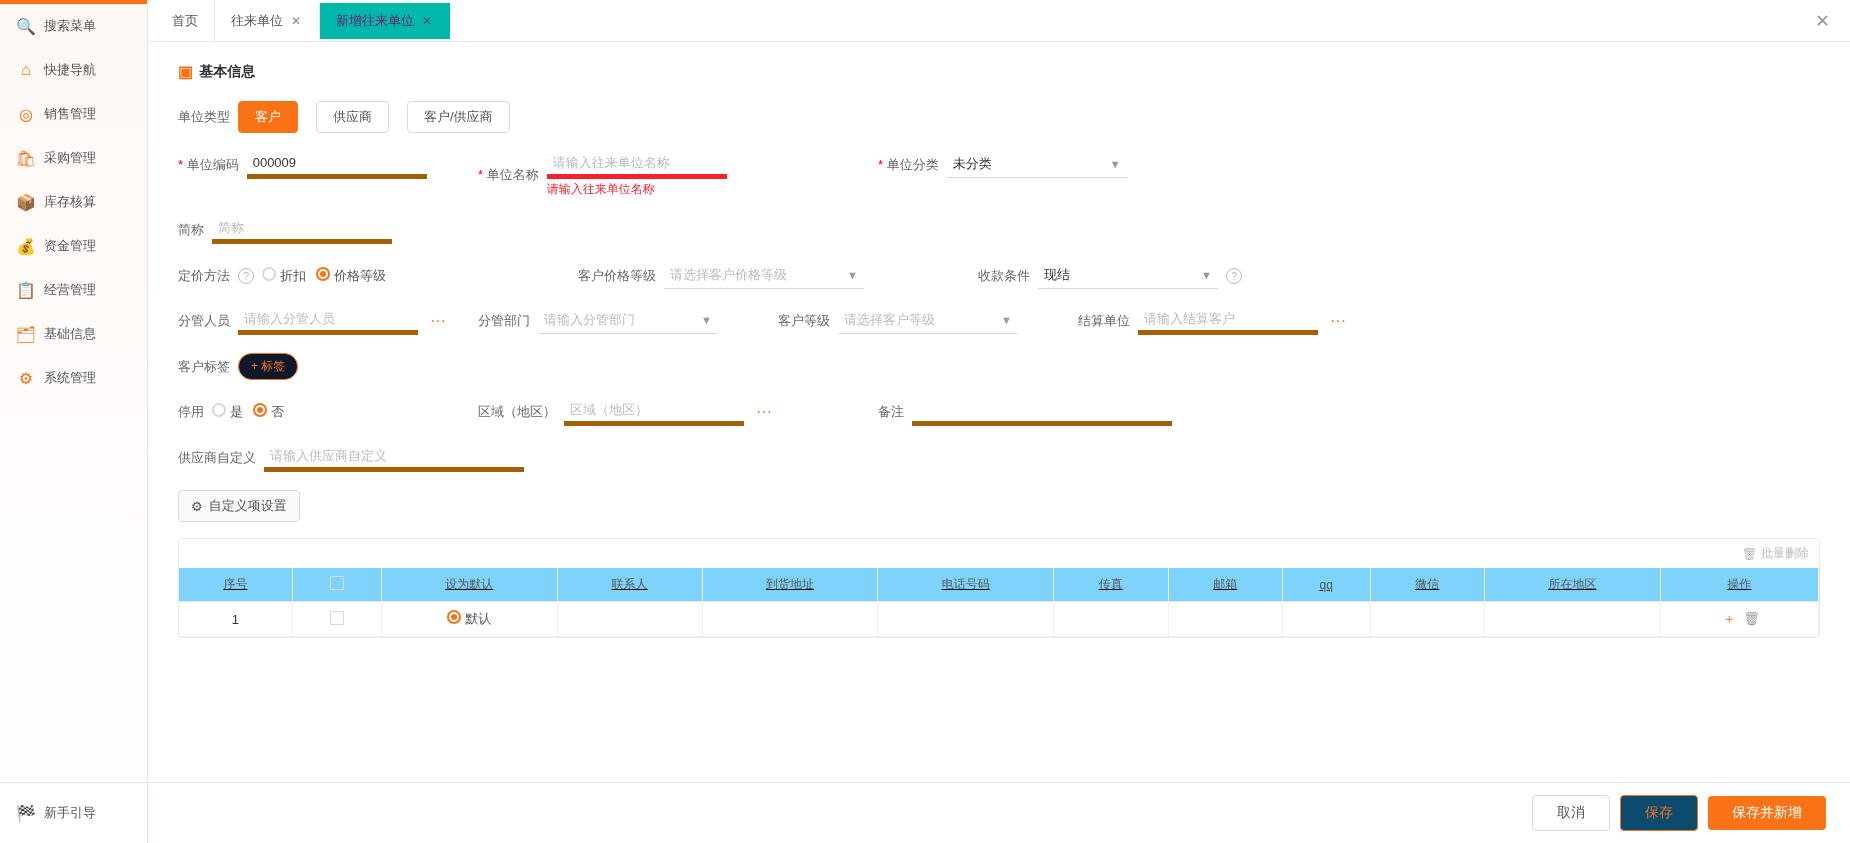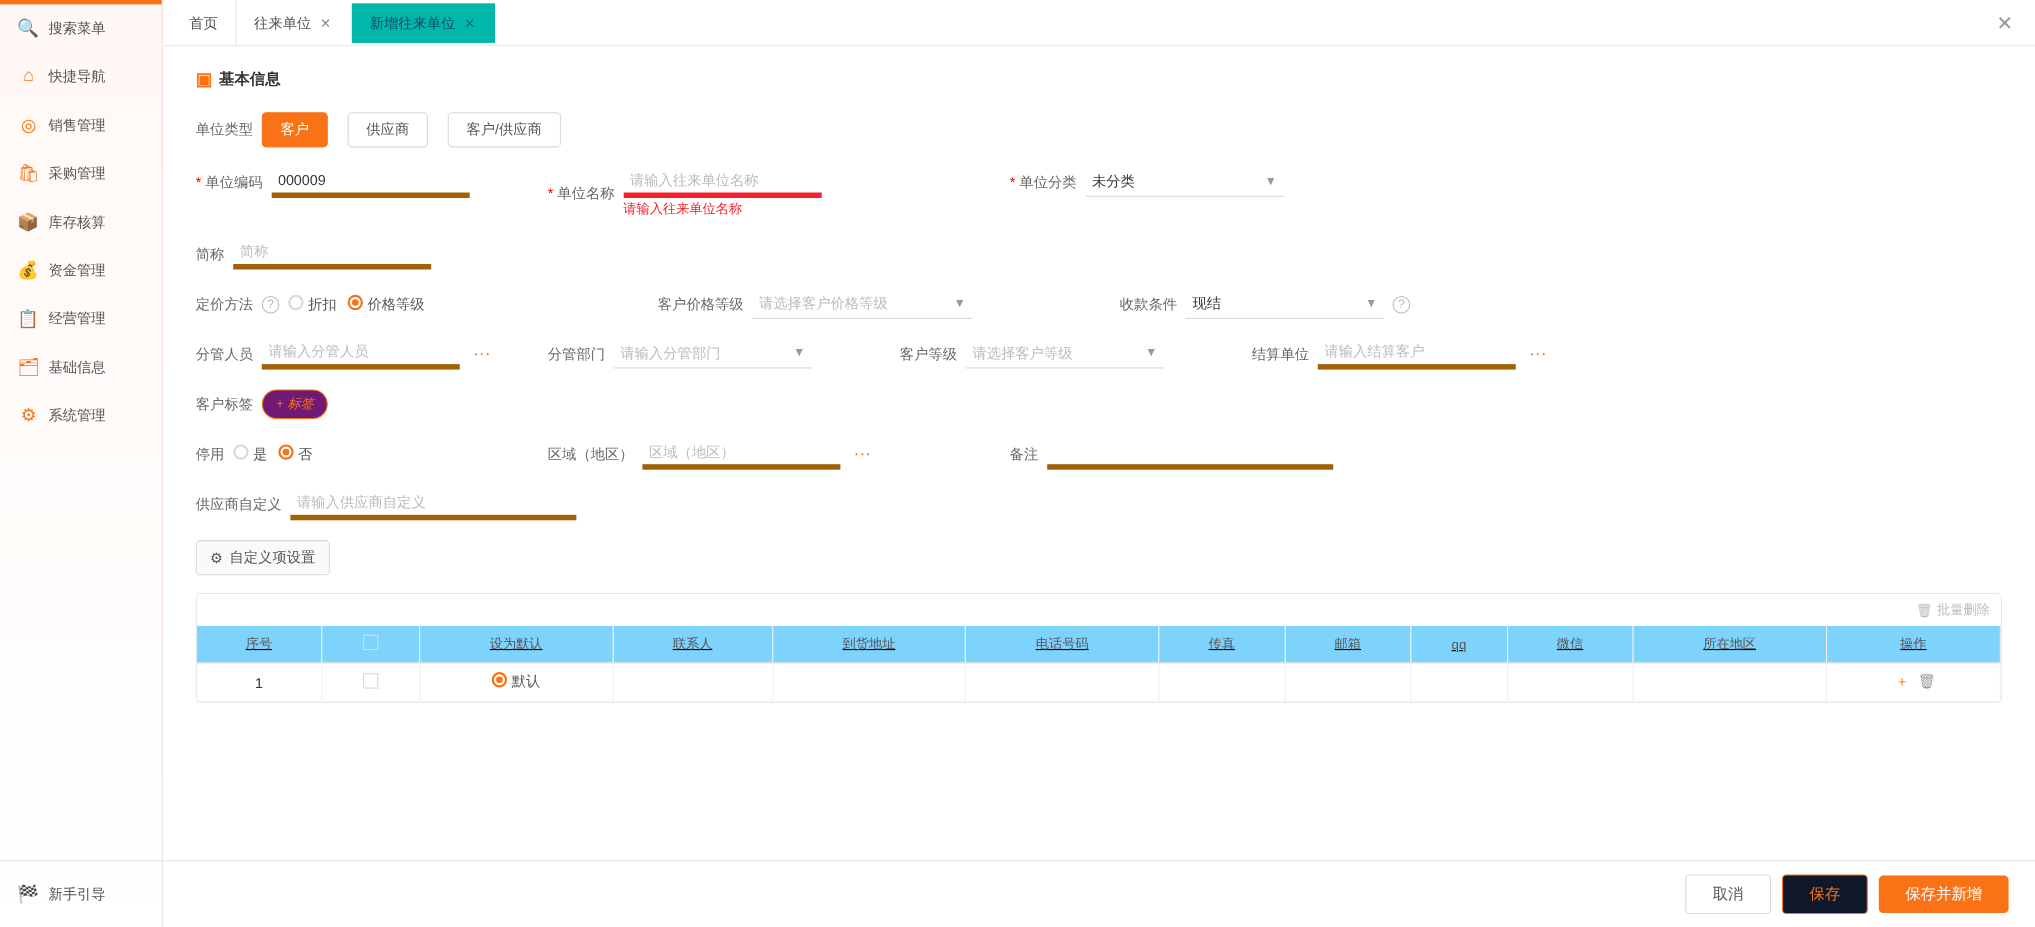--- a/index.html
+++ b/index.html
@@ -69,21 +69,21 @@
       padding: 0 16px;
       height: 36px;
       cursor: pointer;
       color: #555;
       font-size: 13px;
       border-right: 1px solid #e8e8e8;
       white-space: nowrap;
     }
     .tab.active {
       background: #00b8a9;
-      color: #0c4a6e;
+      color: #701a75;
       border-right: none;
     }
     .tab-close {
       font-size: 12px;
       color: currentColor;
       opacity: 0.7;
       cursor: pointer;
       padding: 0 2px;
     }
     .tab-bar-home {
@@ -131,21 +131,21 @@
       display: flex;
       align-items: flex-start;
       gap: 0;
       margin-bottom: 18px;
       flex-wrap: wrap;
     }
     .form-group {
       display: flex;
       align-items: center;
       gap: 8px;
-      margin-right: 40px;
+      margin-right: 20px;
       min-width: 280px;
     }
     .form-group.wide {
       min-width: 380px;
     }
     .form-label {
       color: #666;
       white-space: nowrap;
       font-size: 13px;
       min-width: fit-content;
@@ -203,24 +203,23 @@
     .btn.active {
       background: #f97316;
       border-color: #f97316;
       color: #fff;
     }
     .btn-outline-orange {
       border: 1px solid #f97316;
       color: #f97316;
       border-radius: 20px;
       padding: 4px 12px;
-      background: #701a75;
+      background: #0f172a;
       cursor: pointer;
       font-size: 12px;
-      font-style: italic;
     }
     .radio-group {
       display: flex;
       align-items: center;
       gap: 10px;
     }
     .radio-item {
       display: flex;
       align-items: flex-start;
       gap: 4px;
@@ -348,21 +347,21 @@
       border-radius: 4px;
       background: #fff;
       color: #555;
       cursor: pointer;
       font-size: 14px;
     }
     .btn-save {
       padding: 8px 24px;
       border: 1px solid #f97316;
       border-radius: 4px;
-      background: #0f172a;
+      background: #0c4a6e;
       color: #f97316;
       cursor: pointer;
       font-size: 14px;
     }
     .btn-save-new {
       padding: 8px 24px;
       border: none;
       border-radius: 4px;
       background: #f97316;
       color: #fff;

